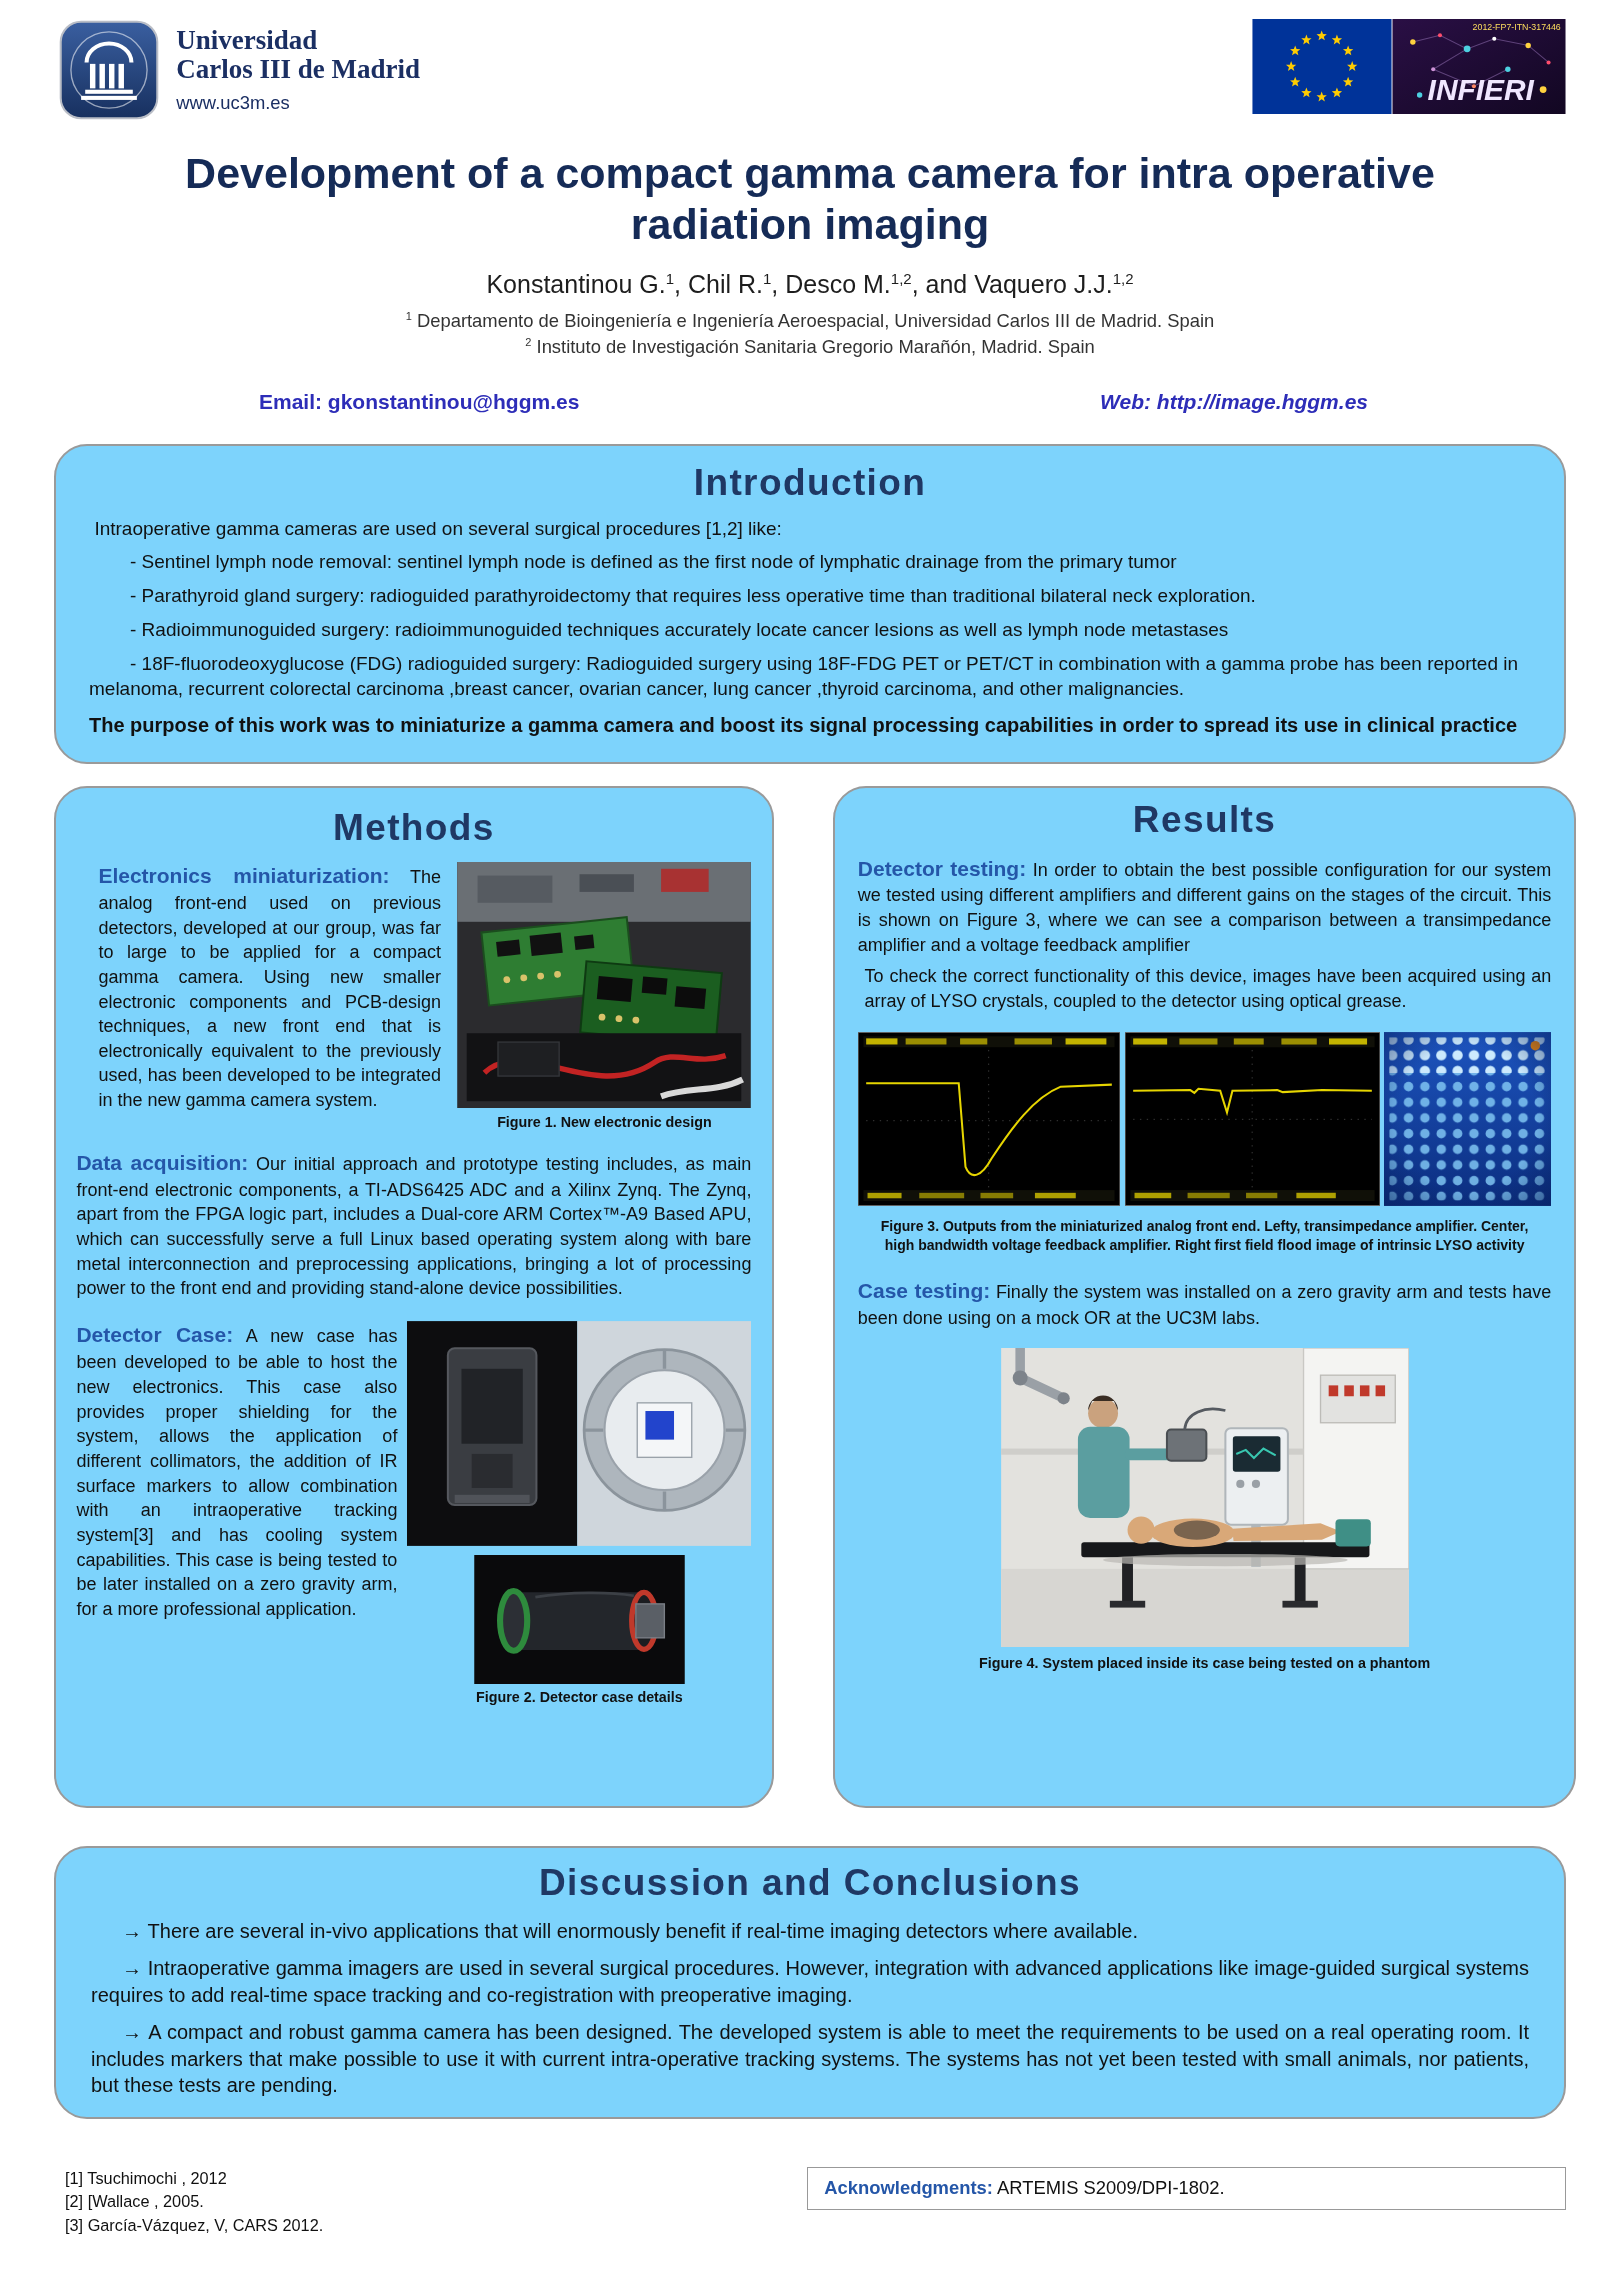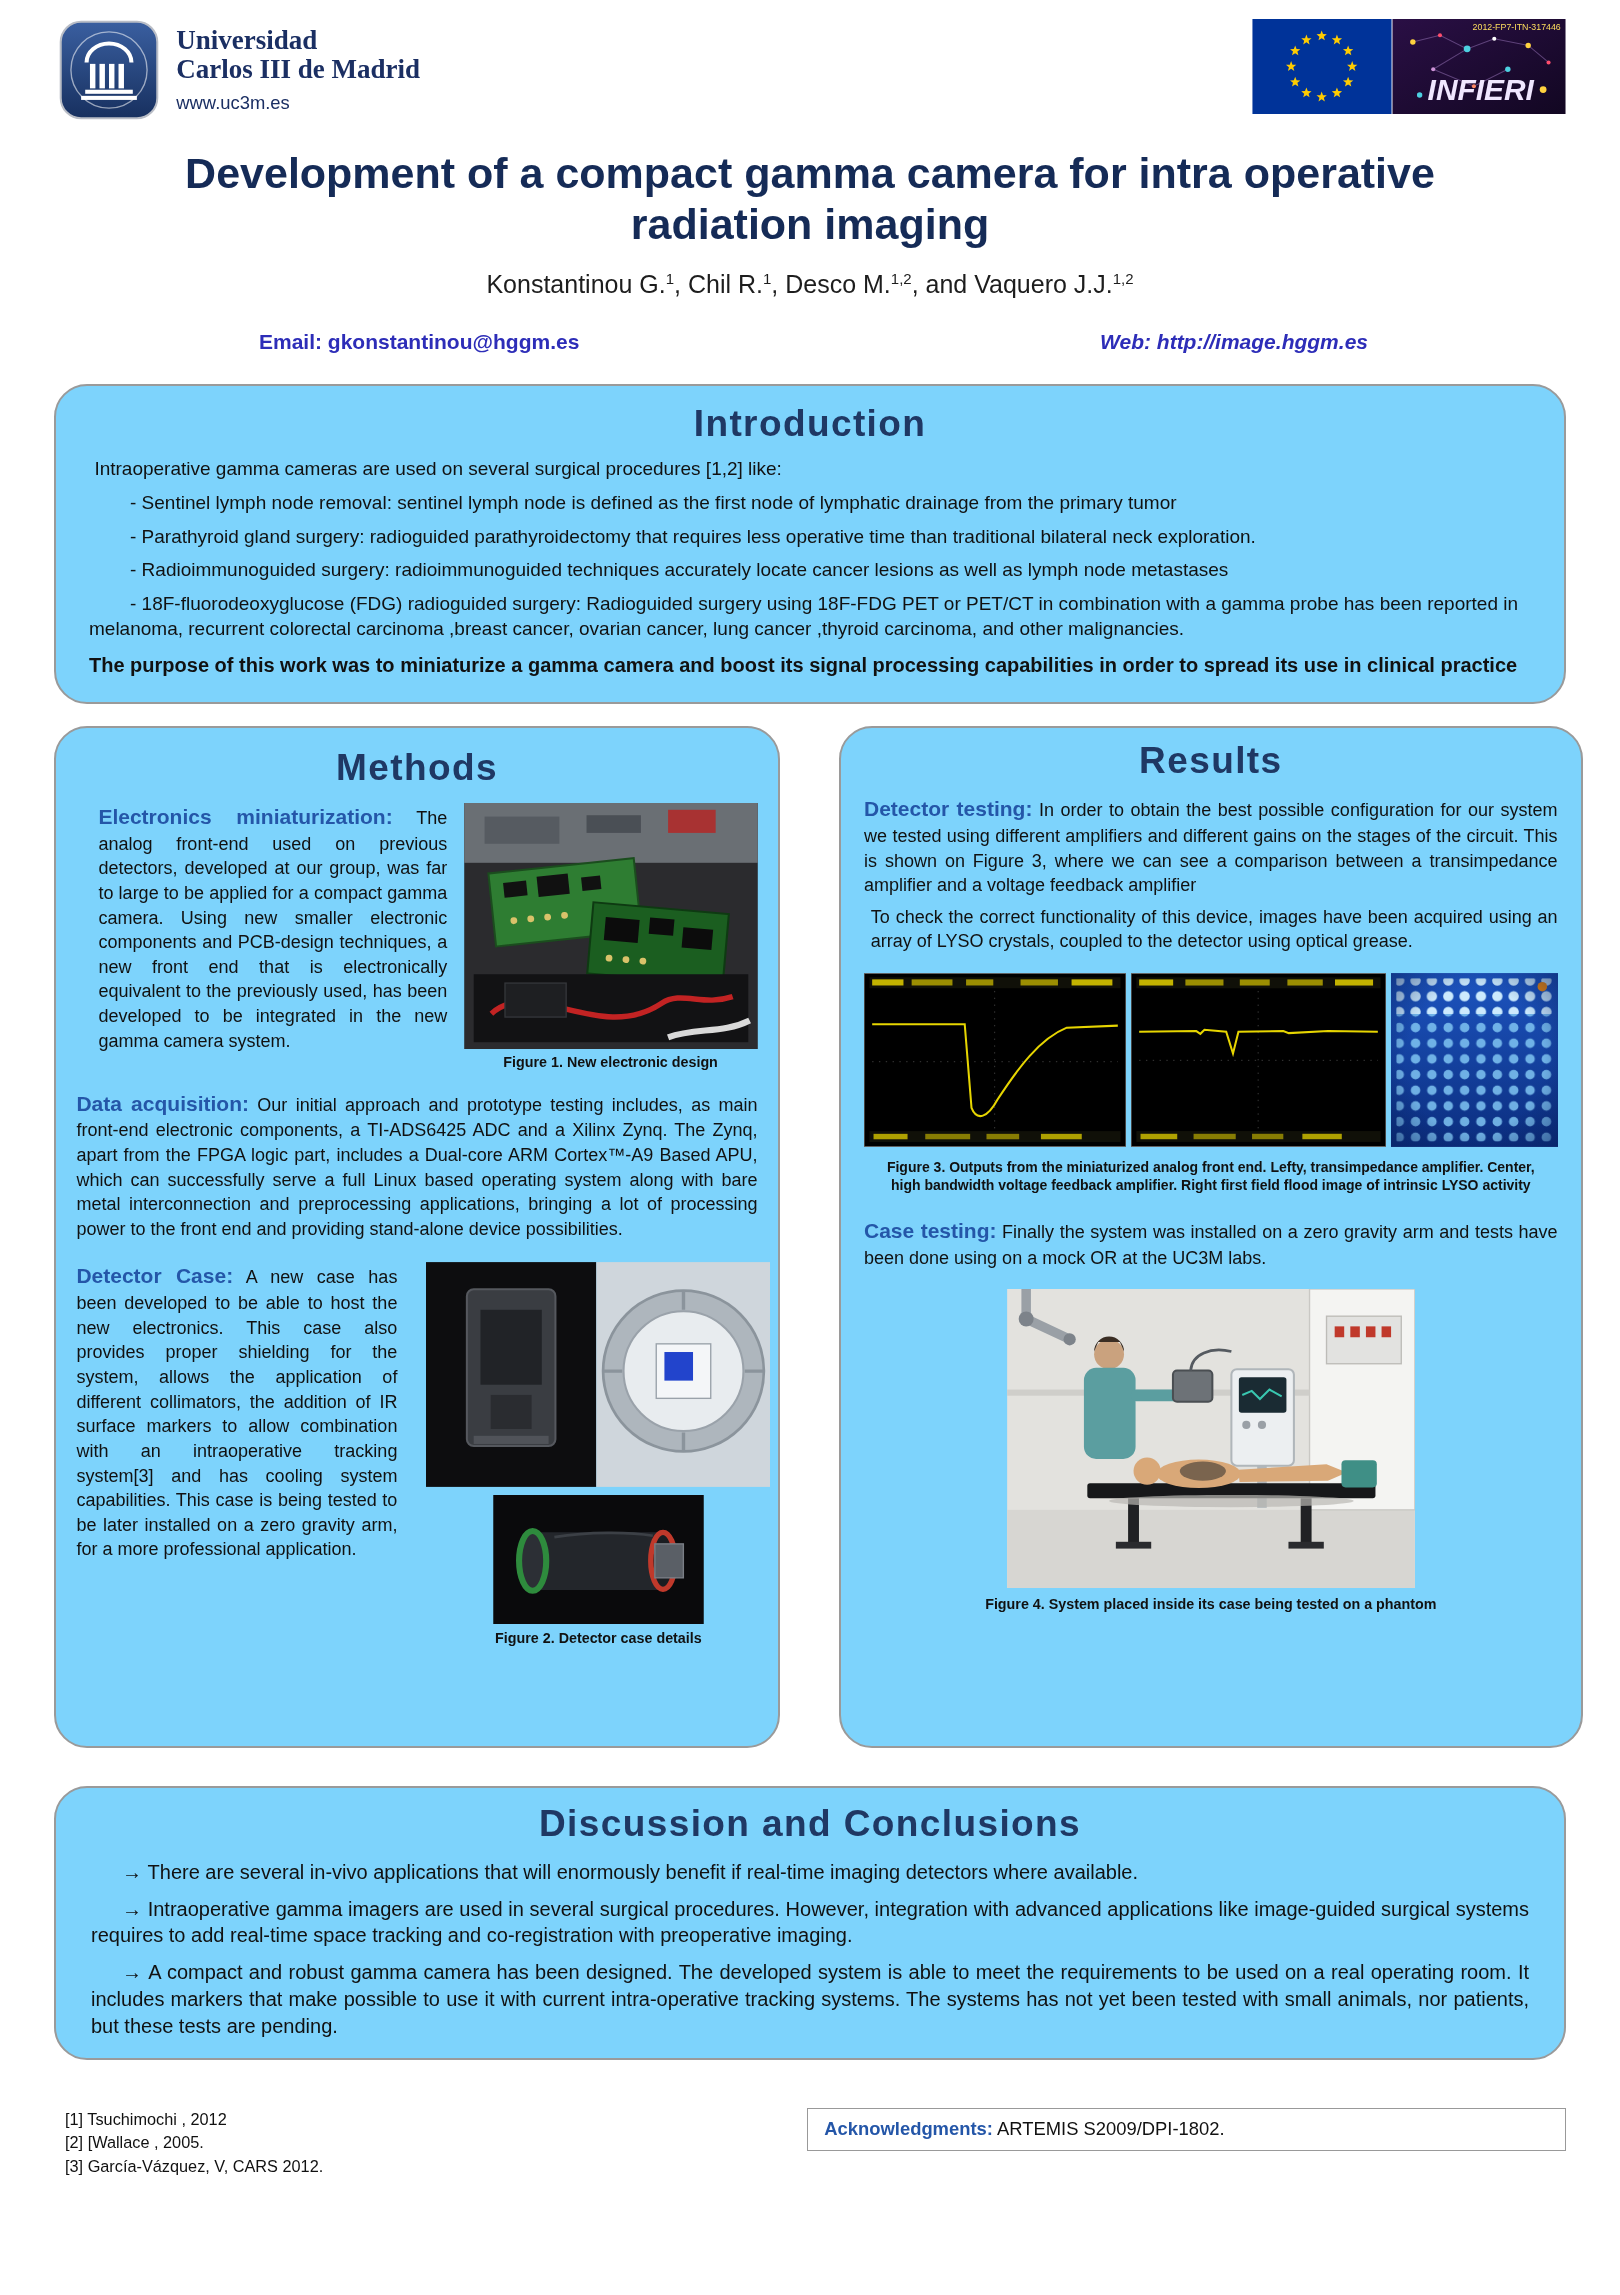--- a/index.html
+++ b/index.html
@@ -43,21 +43,21 @@
 
   .subhead { color:#2456a8; font-weight:bold; font-size:21px; }
   .body-text { font-size:18px; line-height:1.37; text-align:justify; margin:0; }
 
   .elec-row { display:flex; gap:16.3px; margin-top:6.8px; }
   .elec-text { flex:1;margin-left:22px; }
   .fig-col { flex:none; text-align:center; }
   .fig-caption { font-size:14.3px; font-weight:bold; text-align:center; margin-top:5.4px; line-height:1.25; }
 
   .dataacq-par { margin-top:17.7px; }
-  .case-row { display:flex; gap:29px; margin-top:20.4px; }
+  .case-row { display:flex; gap:10px; margin-top:20.4px; }
   .case-text { width:321px; flex:none; }
   .fig2-col { flex:1; text-align:center; }
   .fig2-bottom { margin-top:8.2px; }
 
   .results-par2 { margin:6.8px 0 0 6.8px; }
   .fig3-row { display:flex; gap:4.8px; margin-top:19px; justify-content:center; }
   .fig3-caption { font-size:14px; font-weight:bold; text-align:center; margin:11px 17.7px 0; line-height:1.3; }
   .case-par { margin-top:23px; }
   .fig4-wrap { text-align:center; margin-top:17.7px; }
   .fig4-caption { font-size:14.3px; font-weight:bold; text-align:center; margin-top:8.2px; }
@@ -153,20 +153,24 @@
             <text x="248" y="16" text-anchor="end" font-size="13" fill="#ffdf5e" font-family="Liberation Sans, sans-serif">2012-FP7-ITN-317446</text>
             <text x="130" y="120" text-anchor="middle" font-size="44" font-weight="bold" font-style="italic" fill="#f0e6ff" font-family="Liberation Sans, sans-serif">INFIERI</text>
           </svg>
         </span>
       </div>
     </div>
   </div>
 
   <h1 class="title">Development of a compact gamma camera for intra operative radiation imaging</h1>
   <div class="authors"><span>Konstantinou G.</span><sup>1</sup><span>, Chil R.</span><sup>1</sup><span>, Desco M.</span><sup>1,2</sup><span>, and Vaquero J.J.</span><sup>1,2</sup></div>
+  <div class="affils">
+      <div class="affil"><sup>1</sup> Departamento de Bioingeniería e Ingeniería Aeroespacial, Universidad Carlos III de Madrid. Spain</div>
+      <div class="affil"><sup>2</sup> Instituto de Investigación Sanitaria Gregorio Marañón, Madrid. Spain</div>
+    </div>
 
   <div class="contact">
     <span class="email-item">Email: gkonstantinou@hggm.es</span>
     <span class="web-item">Web: http://image.hggm.es</span>
   </div>
 
   <section class="box intro-box">
     <div class="section-heading">Introduction</div>
     <p class="intro-lead">Intraoperative gamma cameras are used on several surgical procedures [1,2] like:</p>
     <div>

